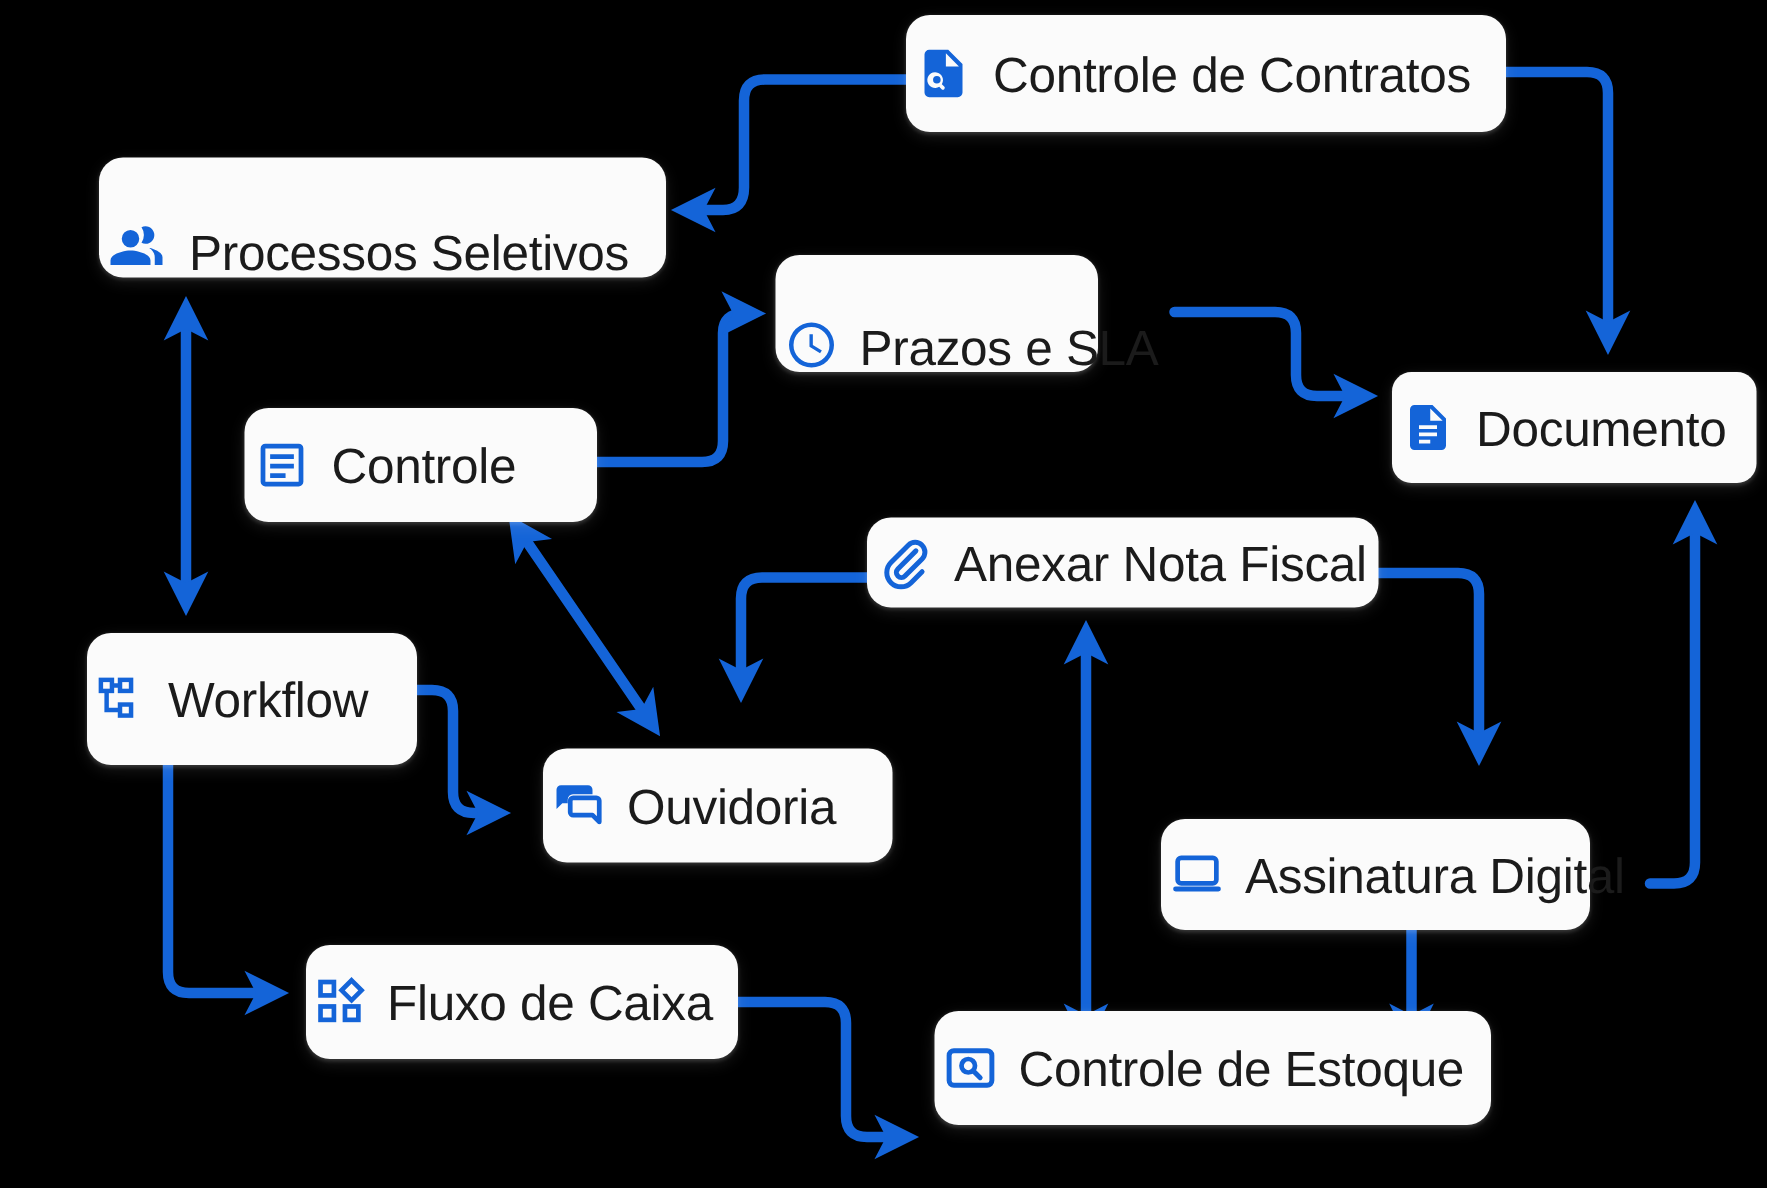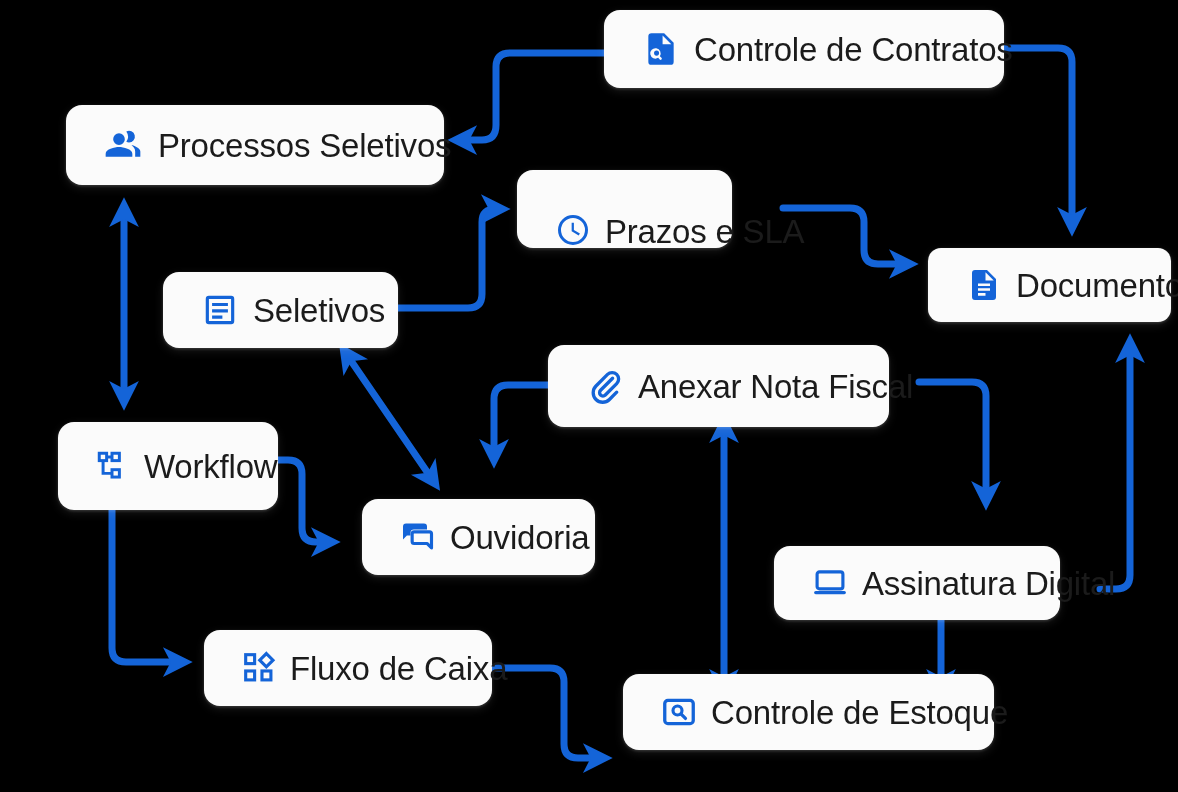--- a/index.html
+++ b/index.html
@@ -5,21 +5,21 @@
   html,body{margin:0;padding:0;background:#000;}
   body{width:1178px;height:792px;overflow:hidden;font-family:"Liberation Sans",sans-serif;}
   #stage{position:relative;width:1178px;height:792px;background:#000;}
   #edges{position:absolute;left:0;top:0;width:1178px;height:792px;}
   .node{
     position:absolute;
     display:flex;align-items:center;
     background:#fbfbfb;
     border-radius:16px;
     box-shadow:0 3px 10px rgba(255,255,255,.10), 0 1px 3px rgba(255,255,255,.18);
-    padding:0 38px;
+    padding:0 6px;
     box-sizing:border-box;
     z-index:5;
   }
   .node .ico{display:flex;align-items:center;justify-content:center;flex:0 0 auto;margin-right:14px;}
   .node .ico svg{display:block;}
   .node .lbl{
     font-size:33px;
     color:#1b1b1b;
     white-space:nowrap;
     letter-spacing:-0.2px;
@@ -72,21 +72,21 @@
 
   <div class="node" style="left:604px;top:10px;width:400px;height:78px;">
     <span class="ico">
       <svg width="38" height="38" viewBox="0 0 24 24">
           <path fill="#1464d8" d="M14 2H6a2 2 0 0 0-2 2v16a2 2 0 0 0 2 2h12a2 2 0 0 0 2-2V8l-6-6zm-1 7V3.5L18.5 9H13zM11.2 18.6l-1-1a3.3 3.3 0 1 1 1.1-1.1l1 1a.75.75 0 1 1-1.1 1.1zM9.2 13a1.6 1.6 0 1 0 0 3.2 1.6 1.6 0 0 0 0-3.2z"></path>
         </svg>
     </span>
     <span class="lbl">Controle de Contratos</span>
   </div>
 
-  <div class="node" style="left:66px;top:105px;width:378px;height:80px;">
+  <div class="node" style="left:66px;top:105px;width:378px;height:80px;align-items:flex-end;">
     <span class="ico">
       <svg width="40" height="40" viewBox="0 0 24 24">
           <path fill="#1464d8" d="M16.5 12.2c1.3.9 2.2 2.1 2.2 3.7V19h3.1v-3.1c0-2-3.3-3.2-4.8-3.7zM9 12a3.5 3.5 0 1 0 0-7 3.5 3.5 0 0 0 0 7zm6-1.5a3.5 3.5 0 1 0-1.6-6.6 5.5 5.5 0 0 1 0 6.2c.5.26 1.04.4 1.6.4zM9 13.2c-2.67 0-8 1.34-8 4V19h16v-1.8c0-2.66-5.33-4-8-4z"></path>
         </svg>
     </span>
     <span class="lbl">Processos Seletivos</span>
   </div>
 
   <div class="node" style="left:517px;top:170px;width:215px;height:78px;align-items:flex-end;">
     <span class="ico">
@@ -105,24 +105,24 @@
     </span>
     <span class="lbl">Documento</span>
   </div>
 
   <div class="node" style="left:163px;top:272px;width:235px;height:76px;">
     <span class="ico">
       <svg width="38" height="38" viewBox="0 0 24 24">
           <path fill="#1464d8" d="M19 3H5a2 2 0 0 0-2 2v14a2 2 0 0 0 2 2h14a2 2 0 0 0 2-2V5a2 2 0 0 0-2-2zm0 16H5V5h14v14zM7 7.5h10v2H7v-2zm0 4h10v2H7v-2zm0 4h6.5v2H7v-2z"></path>
         </svg>
     </span>
-    <span class="lbl">Seletivos</span>
+    <span class="lbl">Controle</span>
   </div>
 
-  <div class="node" style="left:548px;top:345px;width:341px;height:82px;">
+  <div class="node" style="left:578px;top:345px;width:341px;height:60px;">
     <span class="ico">
       <svg width="38" height="38" viewBox="0 0 24 24">
           <path fill="none" stroke="#1464d8" stroke-width="2.1" stroke-linecap="round" stroke-linejoin="round" d="M16.8 7.1 9.2 14.7a2.1 2.1 0 0 0 3 3l7.2-7.2a4.1 4.1 0 0 0-5.8-5.8l-7.3 7.3a6 6 0 0 0 8.5 8.5l4.6-4.6"></path>
         </svg>
     </span>
     <span class="lbl">Anexar Nota Fiscal</span>
   </div>
 
   <div class="node" style="left:58px;top:422px;width:220px;height:88px;">
     <span class="ico">

